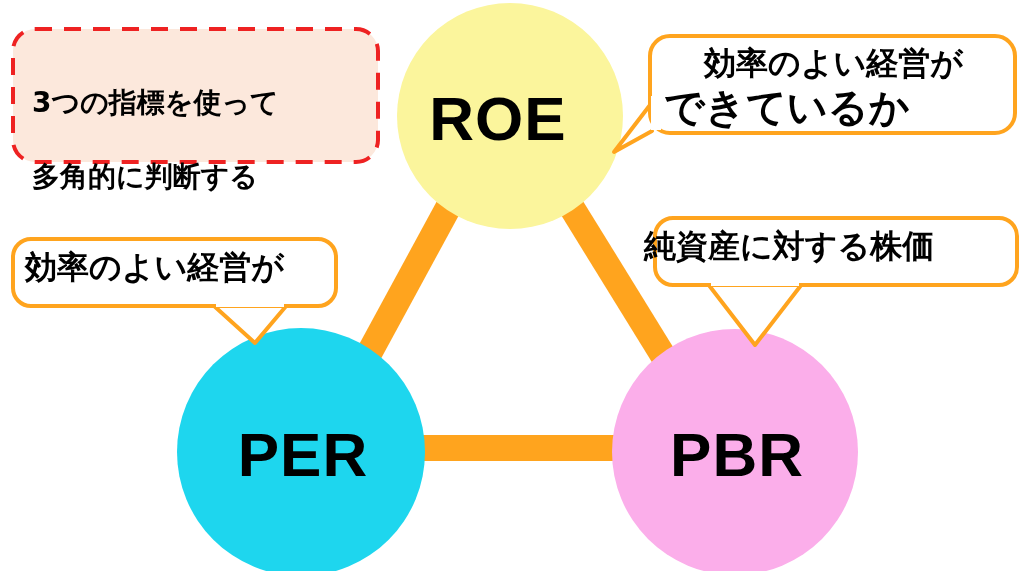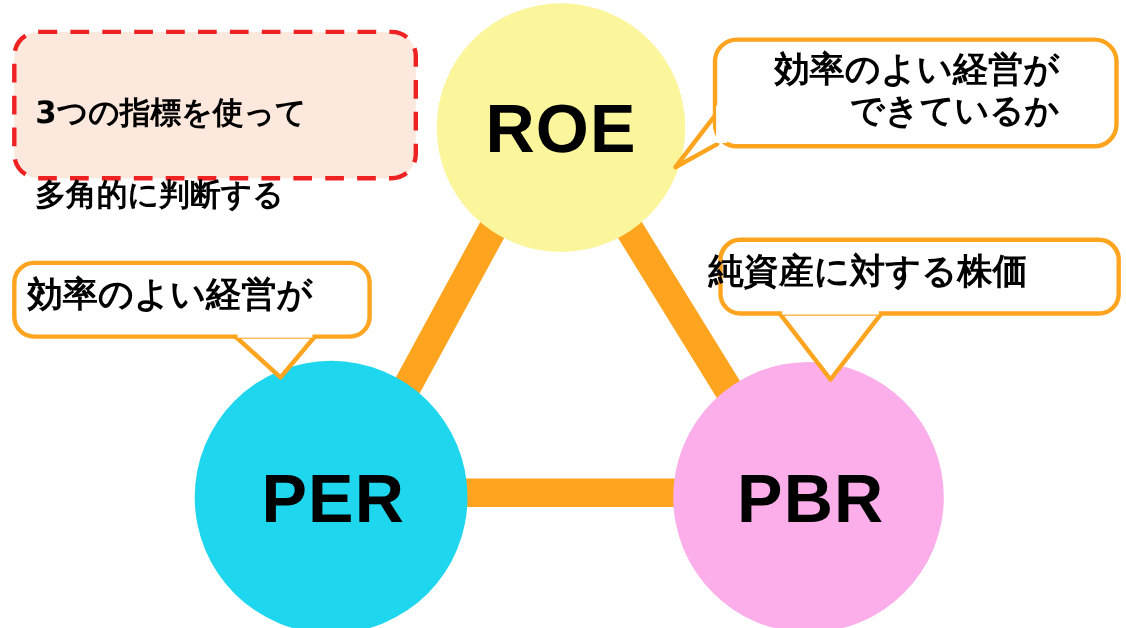--- a/index.html
+++ b/index.html
@@ -77,31 +77,31 @@
       <rect x="655" y="218" width="362" height="67" rx="18" ry="18" fill="#FFFFFF" stroke="#FFA41E" stroke-width="4"></rect>
     </g>
 
     <g>
       <rect x="651" y="96" width="10" height="34" fill="#FFFFFF"></rect>
       <rect x="216" y="300" width="68" height="7" fill="#FFFFFF"></rect>
       <rect x="711" y="279" width="88" height="7" fill="#FFFFFF"></rect>
     </g>
   </svg>
 
-  <div class="node-label" style="left:510px; top:118px; font-size:62px;">ROE</div>
+  <div class="node-label" style="left:498px; top:118px; font-size:62px;">ROE</div>
   <div class="node-label" style="left:737px; top:454px; font-size:62px;">PBR</div>
   <div class="node-label" style="left:303px; top:454px; font-size:62px;">PER</div>
 
   <div style="position:absolute; left:32px; top:50px;">
     <div class="callout-text" style="position:static; font-size:28px;margin-top:36px;">3つの指標を使って</div>
     <div class="callout-text" style="position:static; font-size:28px;margin-top:40px;">多角的に判断する</div>
   </div>
 
   <div style="position:absolute; left:664px; top:44px;">
     <div class="callout-text" style="position:static; font-size:32px;margin-left:40px;">効率のよい経営が</div>
-    <div class="callout-text" style="position:static; font-size:31px;text-align:right;">できているか</div>
+    <div class="callout-text" style="position:static; font-size:40px;">できているか</div>
   </div>
 
   <div class="callout-text" style="left:25px; top:248px; font-size:32px;">効率のよい経営が</div>
 
   <div class="callout-text" style="left:644px; top:227px; font-size:32px;">純資産に対する株価</div>
 
 </div>
 
 </body></html>

